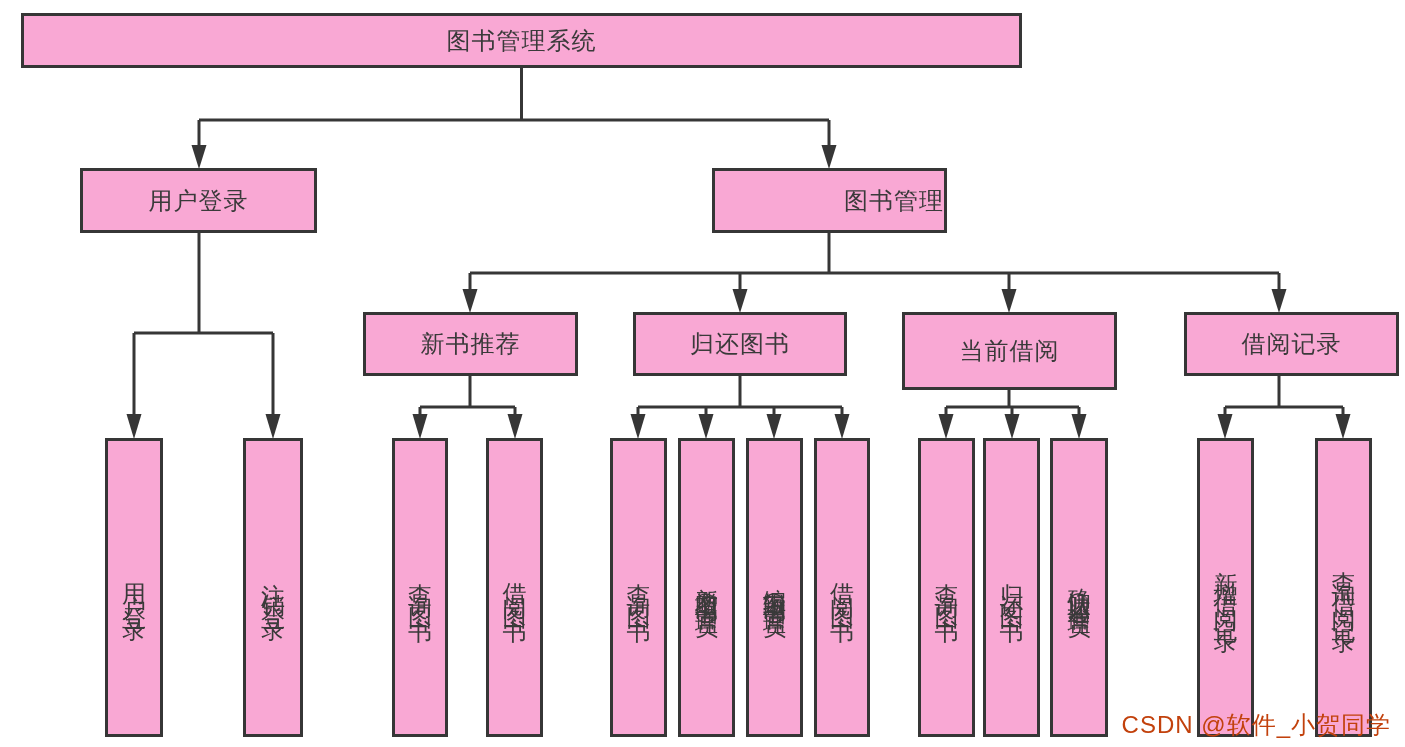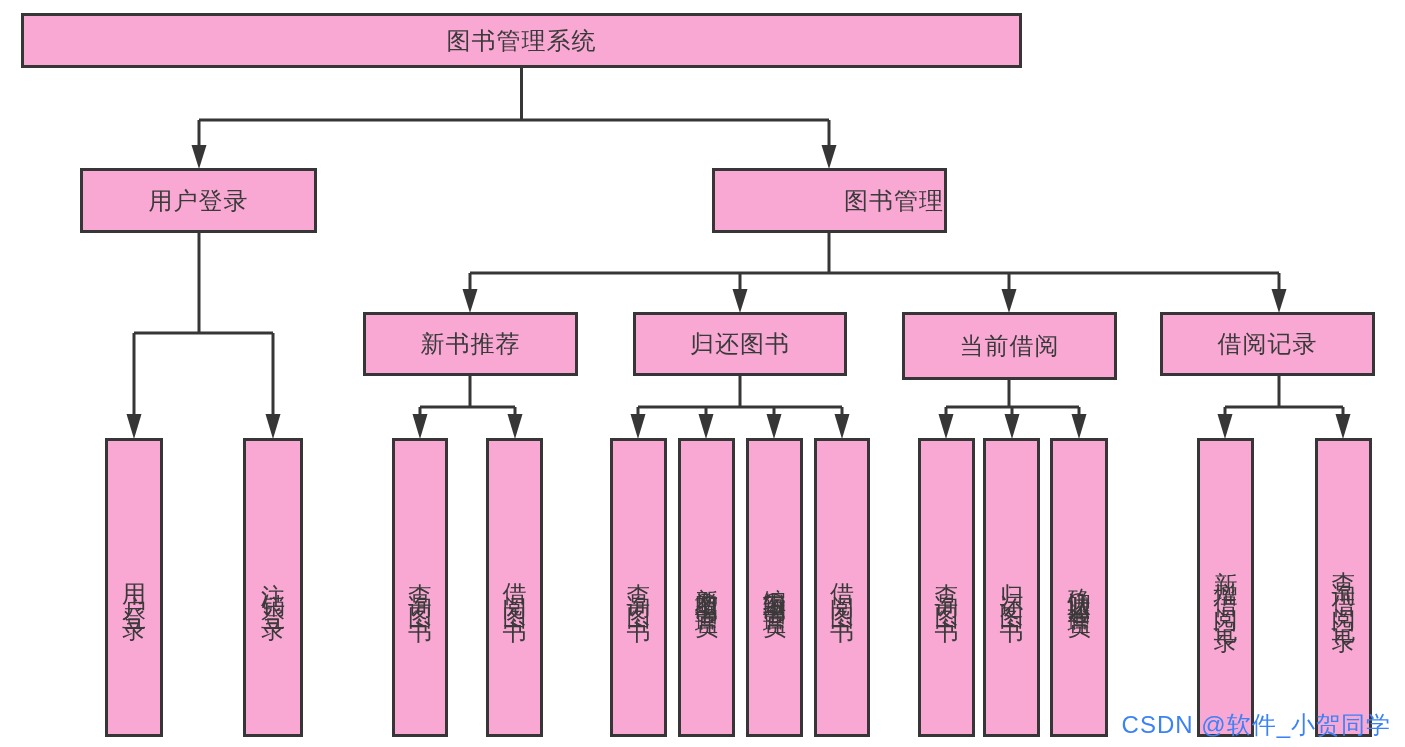--- a/index.html
+++ b/index.html
@@ -6,21 +6,21 @@
   #stage{position:relative;width:1405px;height:747px;background:#fff;overflow:hidden;
          font-family:"Liberation Sans","DejaVu Sans",sans-serif;color:#3a3a3a;}
   svg.wires{position:absolute;left:0;top:0;width:1405px;height:747px;z-index:1;}
   .node{position:absolute;box-sizing:border-box;border:3px solid #363636;background:#f9a8d4;
         display:flex;align-items:center;justify-content:center;z-index:2;}
   .hbox{font-size:24px;letter-spacing:1px;}
   .vbox{font-size:24px;}
   .vbox .vtext{writing-mode:vertical-rl;text-orientation:mixed;letter-spacing:12px;line-height:1;}
   .vbox .vtext.tight{letter-spacing:4px;font-size:23px;}
   .watermark{position:absolute;right:14px;bottom:6px;z-index:3;font-size:24px;
-             color:#3b82f6;letter-spacing:1px;white-space:nowrap;}
+             color:#c2410c;letter-spacing:1px;white-space:nowrap;}
 </style>
 </head>
 <body>
 
 <div id="stage">
 
   <svg class="wires" viewBox="0 0 1405 747">
     <g stroke="#363636" stroke-width="3" fill="none">
 
       <path d="M521.5 68 V120 M199 120 H829 M199 120 V146 M829 120 V146"></path>
@@ -70,24 +70,24 @@
   <div class="node hbox" style="left:712px;top:168px;width:235px;height:65px;justify-content:flex-end;">
     <span>图书管理</span>
   </div>
 
   <div class="node hbox" style="left:363px;top:312px;width:215px;height:64px;">
     <span>新书推荐</span>
   </div>
   <div class="node hbox" style="left:633px;top:312px;width:214px;height:64px;">
     <span>归还图书</span>
   </div>
-  <div class="node hbox" style="left:902px;top:312px;width:215px;height:68px;font-family:Liberation Serif, serif;">
+  <div class="node hbox" style="left:902px;top:312px;width:215px;height:78px;font-family:Liberation Serif, serif;">
     <span>当前借阅</span>
   </div>
-  <div class="node hbox" style="left:1160px;top:312px;width:215px;height:64px;">
+  <div class="node hbox" style="left:1184px;top:312px;width:215px;height:64px;">
     <span>借阅记录</span>
   </div>
 
   <div class="node vbox" style="left:105px;top:438px;width:58px;height:299px;">
     <span class="vtext">用户登录</span>
   </div>
   <div class="node vbox" style="left:243px;top:438px;width:60px;height:299px;">
     <span class="vtext">注销登录</span>
   </div>
 

